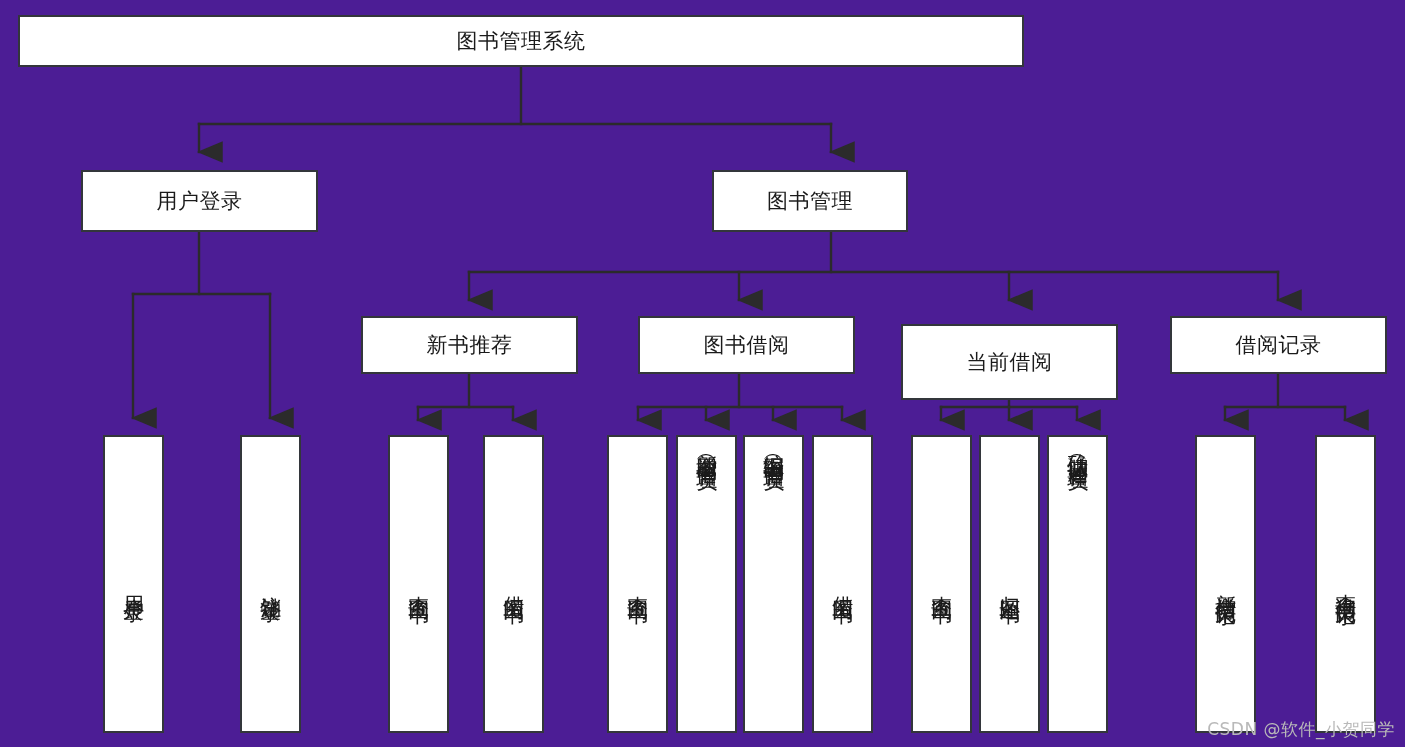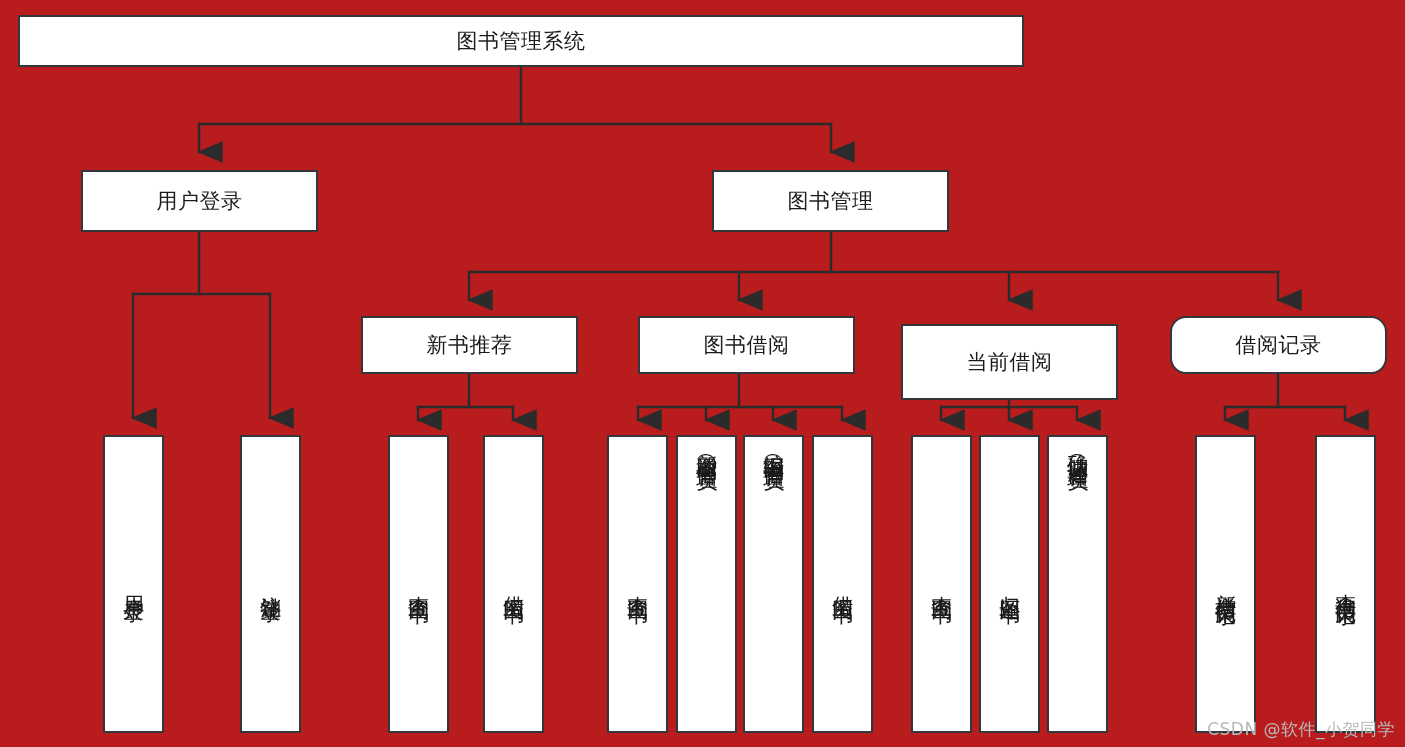--- a/index.html
+++ b/index.html
@@ -9,21 +9,21 @@
     background: #ffffff;
   }
   body {
     font-family: "DejaVu Sans", "Liberation Sans", sans-serif;
     color: #1a1a1a;
   }
   #diagram-root {
     position: relative;
     width: 1405px;
     height: 747px;
-    background: #b91c1c;
+    background: #4c1d95;
     overflow: hidden;
   }
   #connector-layer {
     position: absolute;
     left: 0;
     top: 0;
     width: 1405px;
     height: 747px;
     pointer-events: none;
   }
@@ -129,37 +129,37 @@
   </svg>
 
   <div class="node" style="left:18px; top:15px; width:1006px; height:52px;">
     <span class="node-label">图书管理系统</span>
   </div>
 
   <div class="node" style="left:81px; top:170px; width:237px; height:62px;">
     <span class="node-label">用户登录</span>
   </div>
 
-  <div class="node" style="left:712px; top:170px; width:237px; height:62px;">
+  <div class="node" style="left:712px; top:170px; width:196px; height:62px;">
     <span class="node-label">图书管理</span>
   </div>
 
   <div class="node" style="left:361px; top:316px; width:217px; height:58px;">
     <span class="node-label">新书推荐</span>
   </div>
 
   <div class="node" style="left:631px; top:316px; width:217px; height:58px;margin-left:7px;">
     <span class="node-label">图书借阅</span>
   </div>
 
   <div class="node" style="left:901px; top:324px; width:217px; height:76px;">
     <span class="node-label">当前借阅</span>
   </div>
 
-  <div class="node" style="left:1170px; top:316px; width:217px; height:58px;border-radius:16px;">
+  <div class="node" style="left:1170px; top:316px; width:217px; height:58px;">
     <span class="node-label">借阅记录</span>
   </div>
 
   <div class="node leaf vcenter" style="left:103px; top:435px; width:61px; height:298px;">
     <span class="node-label">用户登录</span>
   </div>
 
   <div class="node leaf vcenter" style="left:240px; top:435px; width:61px; height:298px;">
     <span class="node-label">注销登录</span>
   </div>

